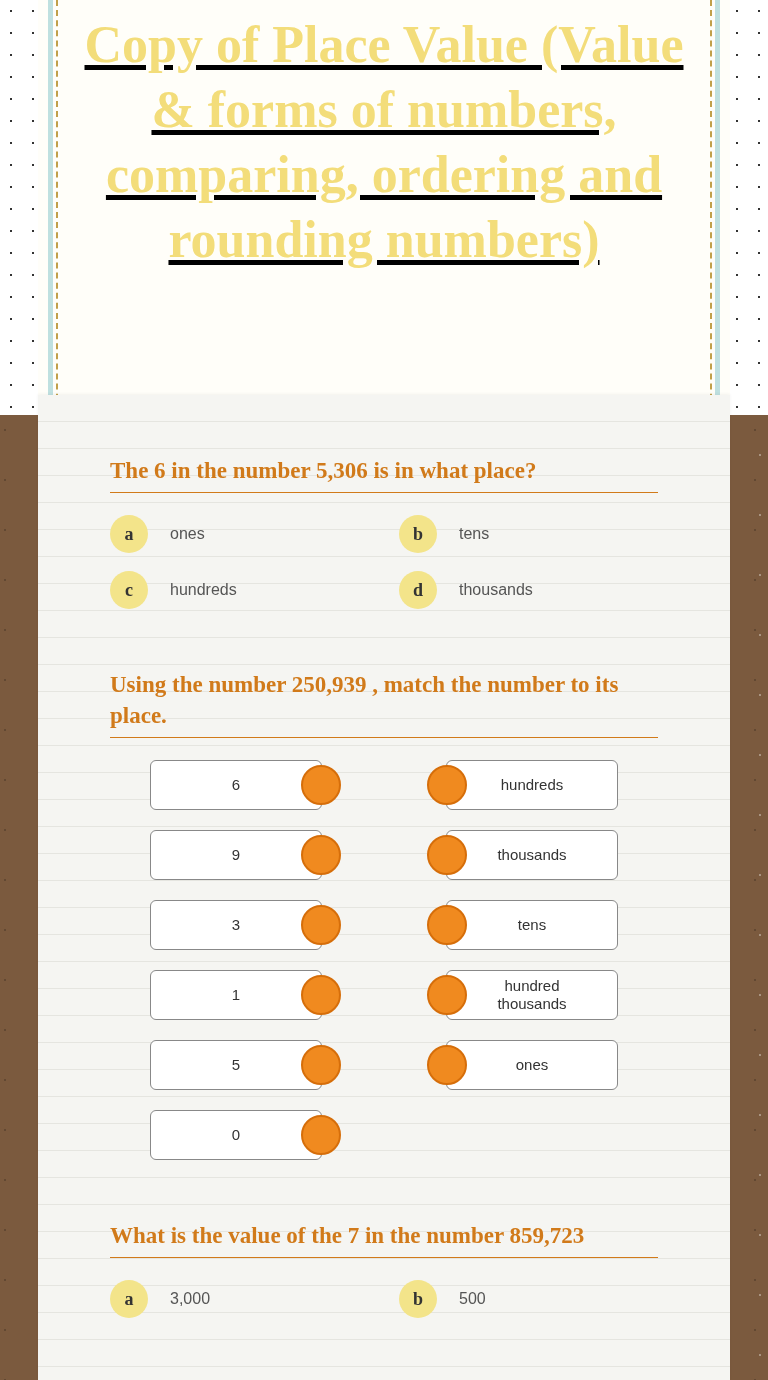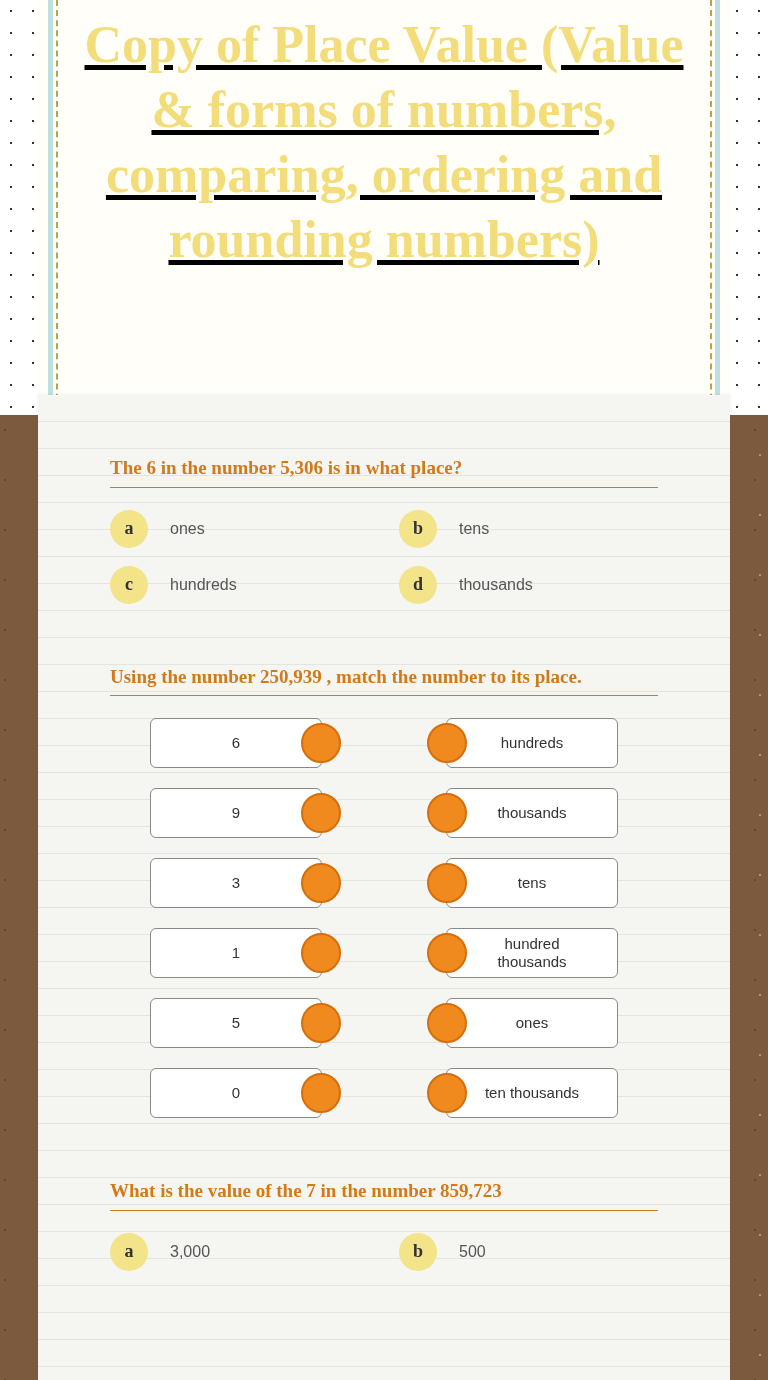--- a/index.html
+++ b/index.html
@@ -30,21 +30,21 @@
   font-size:52px; line-height:1.25; color:#f3dd7a; text-align:center;
   padding:12px 20px 0; }
 
 
 .paper { position:absolute; top:395px; left:38px; right:38px; bottom:0;
   background:#f5f5f2;
   background-image: repeating-linear-gradient(#f5f5f2 0 26px, #e5e5e0 26px 27px);
   z-index:3; box-shadow:0 -1px 3px rgba(0,0,0,0.05); padding:60px 72px 0; }
 
 .q-block { margin-bottom:60px; }
-.q-title { font-family:'Comic Sans MS',cursive; font-weight:700; font-size:19px;
+.q-title { font-family:'Comic Sans MS',cursive; font-weight:700; font-size:23px;
   color:#d17a1a; border-bottom:1px solid #d17a1a; padding-bottom:6px;
   margin-bottom:22px; line-height:1.35; }
 
 .choices { display:grid; grid-template-columns:1fr 1fr; gap:18px 30px; }
 .choice { display:flex; align-items:center; gap:22px; }
 .choice-letter { width:38px; height:38px; border-radius:50%; background:#f3e48a;
   display:flex; align-items:center; justify-content:center;
   font-family:'Comic Sans MS',cursive; font-weight:700; font-size:18px; color:#333; }
 .choice-text { font-family:Arial,sans-serif; font-size:16px; color:#555; }
 
@@ -152,24 +152,20 @@
         <div class="match-box right">
             <div class="handle"></div>
             <span>ones</span>
           </div>
       </div>
       <div class="match-row">
         <div class="match-box left">
             <span>0</span>
             <div class="handle"></div>
           </div>
-        <div class="match-box right">
-            <div class="handle"></div>
-            <span>ten thousands</span>
-          </div>
       </div>
     </div>
   </div>
 
   <div class="q-block">
     <div class="q-title">What is the value of the 7 in the number 859,723</div>
     <div class="choices">
       <div class="choice">
         <div class="choice-letter">a</div>
         <div class="choice-text">3,000</div>

